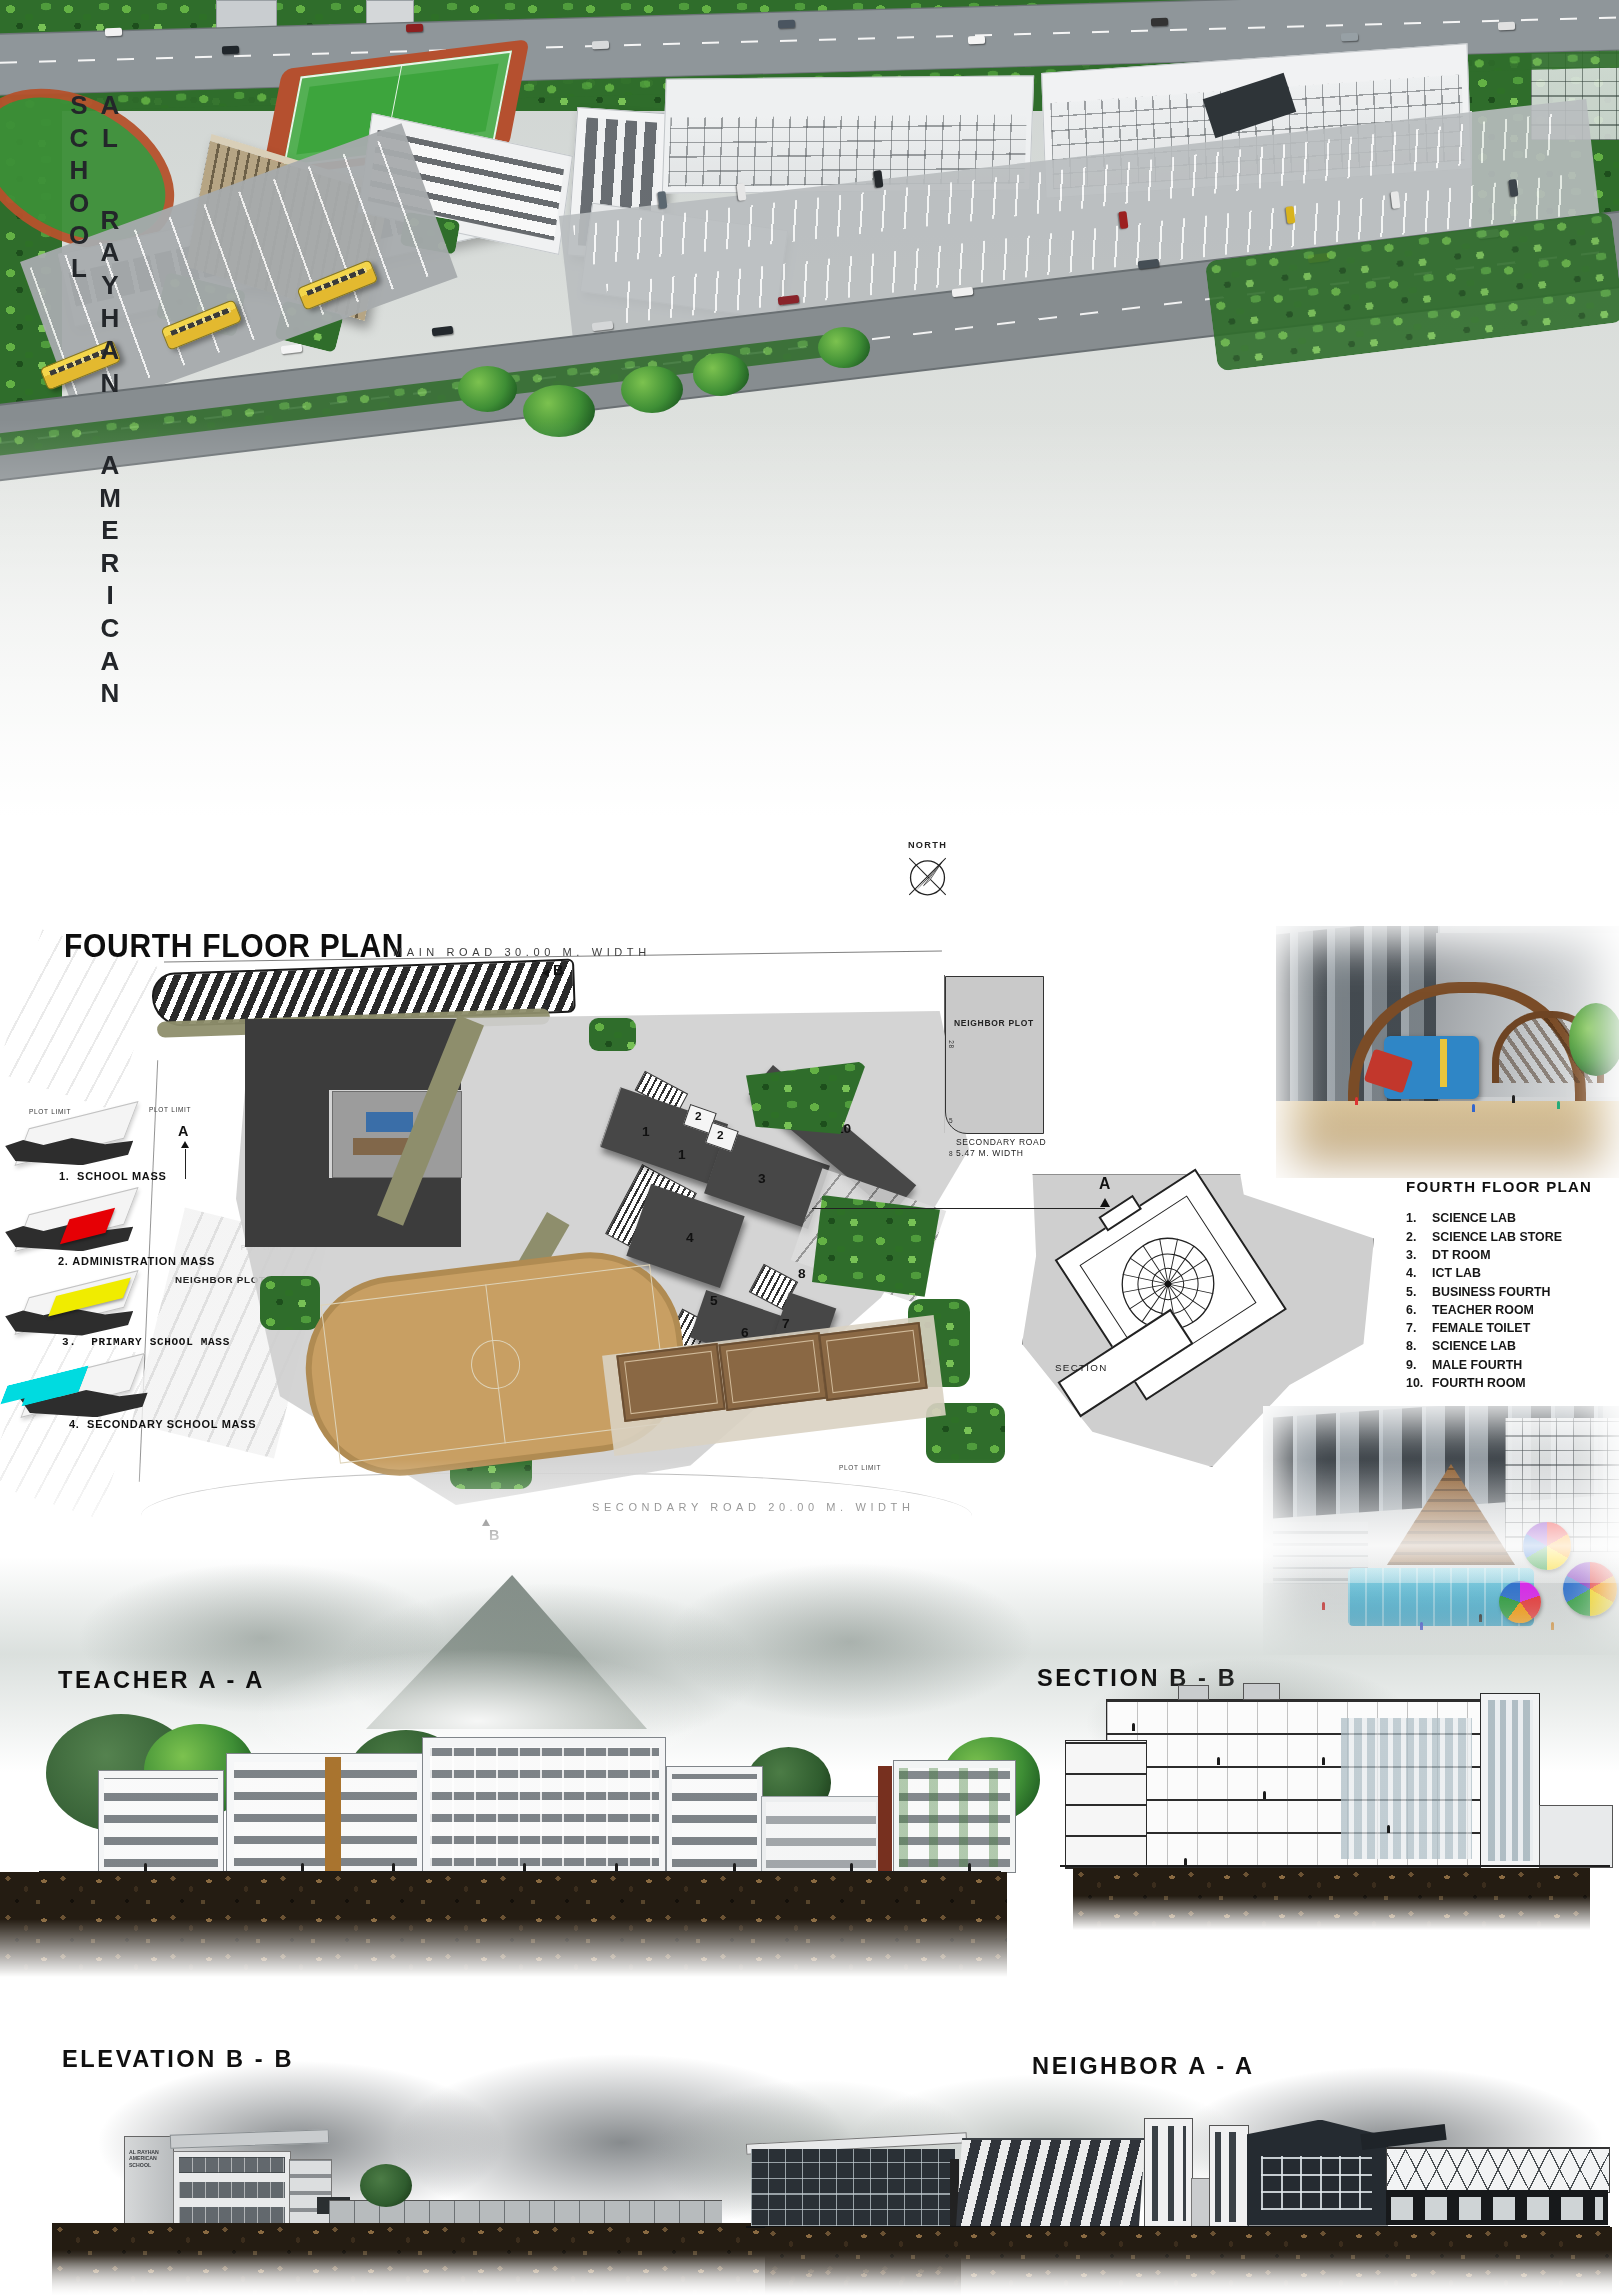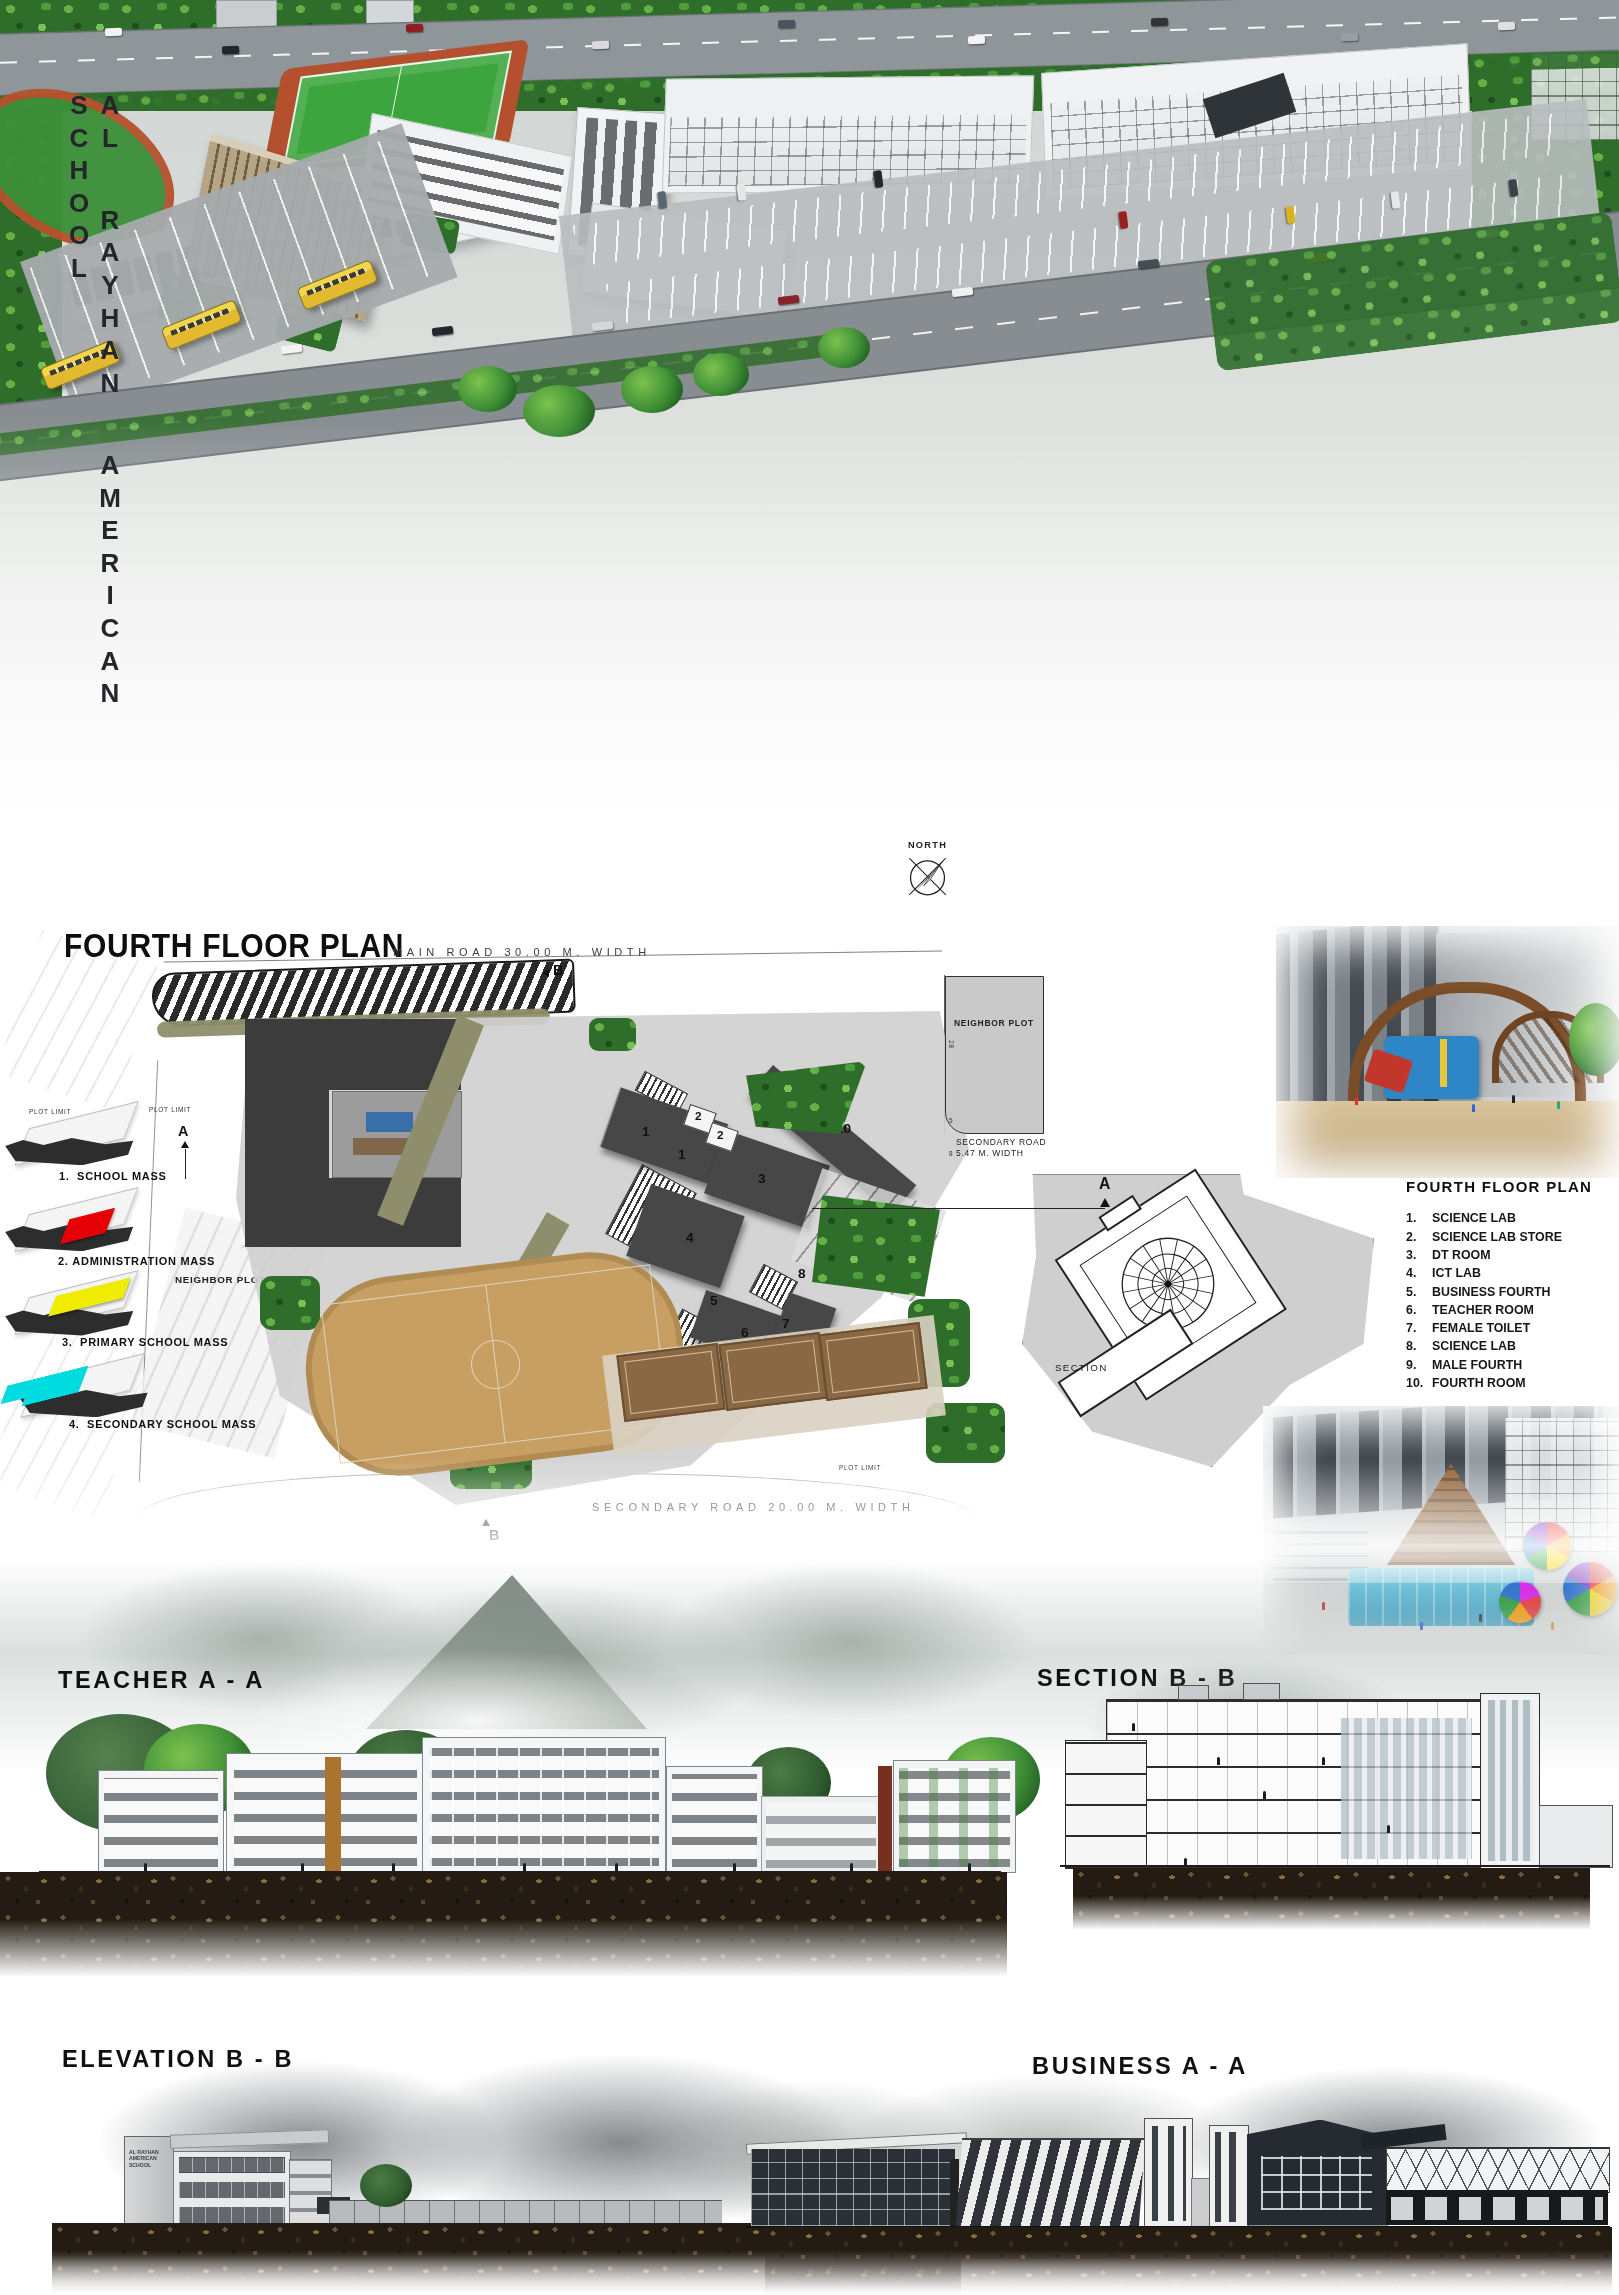--- a/index.html
+++ b/index.html
@@ -377,21 +377,21 @@
     <span>2.</span>&nbsp;<span>ADMINISTRATION MASS</span>
   </div>
 
   <div class="abs" style="left:0;top:1281px;width:164px;height:62px;">
     <div class="abs" style="left:19.6px;top:5.2px;width:111px;height:31px;background:#f4f4f4;border:0.7px solid #c2c2c2;
          transform:rotate(-14deg) skewX(-35deg);box-shadow:2px 2.6px 3.9px rgba(0,0,0,.2);"></div>
     <div class="abs" style="left:5.2px;top:19.6px;width:128px;height:35px;background:#2d2d2d;
          clip-path:polygon(0 45%,14% 28%,30% 42%,52% 22%,78% 40%,100% 30%,96% 70%,60% 100%,8% 88%);"></div>
     <div class="abs" style="left: 51px; top: 6.5px; width: 77px; height: 18.3px; transform: rotate(-14deg) skewX(-35deg); box-shadow: rgba(0, 0, 0, 0.35) 1.3px 2px 2.6px; background-color: rgb(240, 236, 0);"></div>
   </div>
-  <div class="abs mass-label" style="left:62px;top:1336px;">
+  <div class="abs mass-label" style="left:62px;top:1336px;font-family:Liberation Mono, monospace;">
     <span>3.</span>&nbsp;&nbsp;<span>PRIMARY SCHOOL MASS</span>
   </div>
 
   <div class="abs" style="left:0;top:1364px;width:164px;height:62px;">
     <div class="abs" style="left:26px;top:5.2px;width:111px;height:31px;background:#f4f4f4;border:0.7px solid #c2c2c2;
          transform:rotate(-14deg) skewX(-35deg);box-shadow:2px 2.6px 3.9px rgba(0,0,0,.2);"></div>
     <div class="abs" style="left:19.6px;top:18.3px;width:128px;height:35px;background:#2d2d2d;
          clip-path:polygon(0 45%,14% 28%,30% 42%,52% 22%,78% 40%,100% 30%,96% 70%,60% 100%,8% 88%);"></div>
     <div class="abs" style="left: 1.3px; top: 13px; width: 84px; height: 23.6px; transform: rotate(-14deg) skewX(-35deg); box-shadow: rgba(0, 0, 0, 0.35) 1.3px 2px 2.6px; clip-path: polygon(0px 0px, 100% 0px, 100% 100%, 30% 100%, 30% 70%, 0px 70%); background-color: rgb(0, 219, 224);"></div>
   </div>
@@ -575,21 +575,21 @@
     <div class="abs fig" style="left:170px;top:73px;"></div>
     <div class="abs fig" style="left:275px;top:73px;"></div>
     <div class="abs fig" style="left:216px;top:107px;"></div>
     <div class="abs fig" style="left:340px;top:141px;"></div>
     <div class="abs fig" style="left:137px;top:174px;"></div>
     <div class="abs" style="left:13px;top:181px;width:550px;height:2px;background:#1d1d1d;"></div>
   </div>
   <div class="abs rock" style="left:1073px;top:1868px;width:517px;height:62px;"></div>
 
   <div class="abs sec-title" style="left:62px;top:2046px;">ELEVATION  B - B</div>
-  <div class="abs sec-title" actable="false" style="left:1032px;top:2053px;">BUSINESS  A - A</div>
+  <div class="abs sec-title" actable="false" style="left:1032px;top:2053px;">NEIGHBOR  A - A</div>
 
   <div class="abs cloudd" style="left:98px;top:2061px;width:406px;height:164px;"></div>
   <div class="abs cloudd" style="left:393px;top:2054px;width:458px;height:177px;"></div>
   <div class="abs cloud" style="left:654px;top:2080px;width:327px;height:150px;"></div>
   <div class="abs" style="left:59px;top:2061px;width:916px;height:170px;">
     <div class="abs" style="left:65px;top:75px;width:48px;height:92px;border:0.7px solid #666;
          background:linear-gradient(90deg,#d6d8d9,#b9bcbe);">
       <div style="position:absolute;left:3.9px;top:11.8px;">
         <div class="sign-line">AL RAYHAN</div>
         <div class="sign-line">AMERICAN</div>

